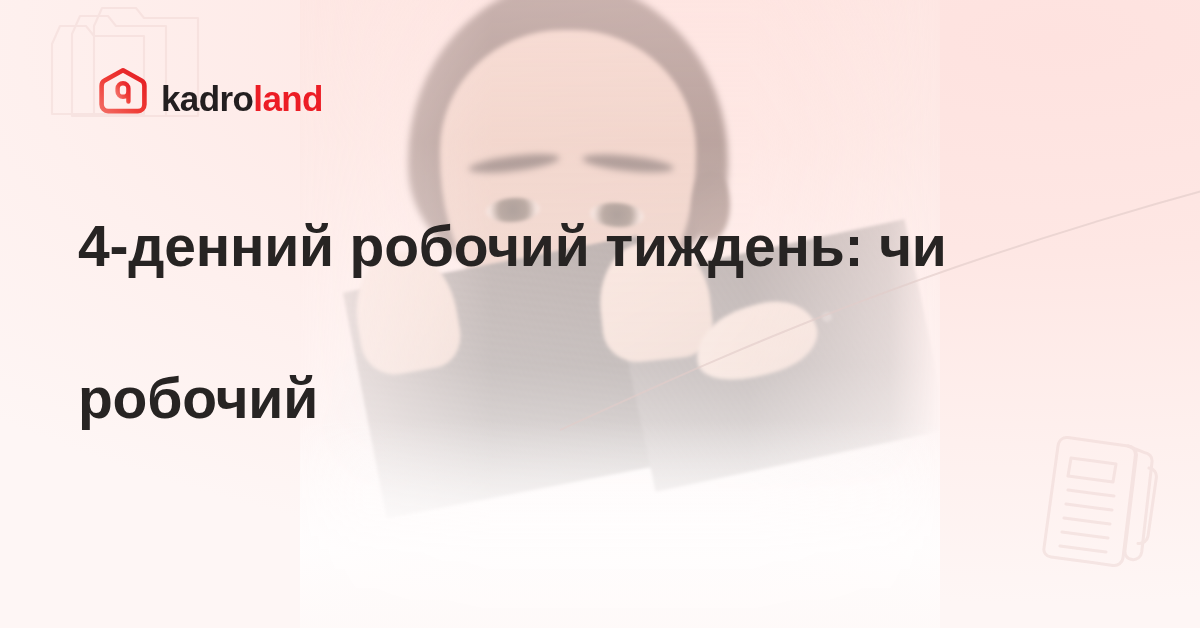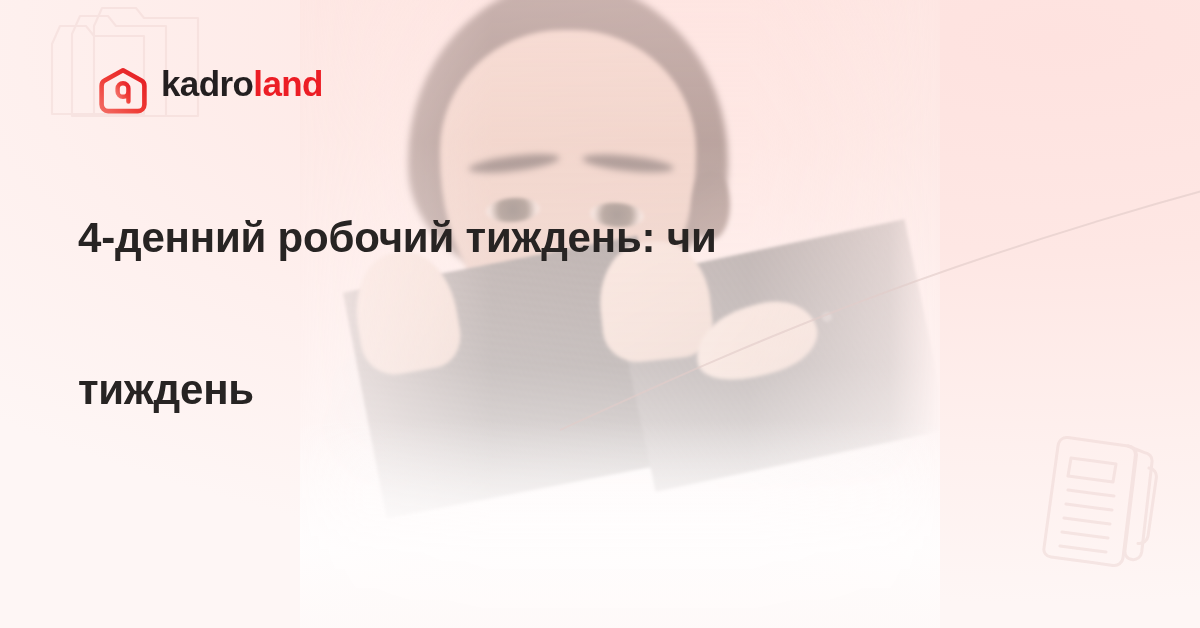--- a/index.html
+++ b/index.html
@@ -214,43 +214,43 @@
   }
   .wm-folders { left: 48px; top: 4px; width: 170px; height: 116px; }
   .wm-news { left: 1028px; top: 422px; width: 150px; height: 150px; opacity: .42; }
   .wm-curve { left: 560px; top: 180px; width: 660px; height: 260px; opacity: .65; }
 
   
   .logo {
     position: absolute;
     left: 98px; top: 66px;
     display: flex;
-    align-items: flex-start;
+    align-items: flex-end;
     gap: 13px;
   }
   .logo-mark { width: 50px; height: 50px; display: block; }
   .logo-text {
     font-size: 35px;
     font-weight: 700;
     letter-spacing: -0.6px;
     line-height: 1;
     white-space: nowrap;
   }
   .logo-text .t1 { color: #231f20; }
   .logo-text .t2 { color: #ec1d25; }
 
   
   .headline {
     position: absolute;
     left: 78px;
-    top: 200px;
+    top: 208px;
     width: 880px;
     margin: 0;
     color: #272423;
-    font-size: 42px;
+    font-size: 57px;
     font-weight: 700;
     line-height: 76px;
     letter-spacing: -0.2px;
   }
 </style>
 </head>
 <body>
 
 <div class="og-card">
 
@@ -324,16 +324,16 @@
       <path d="M30.4 35.6 L30.4 22.6 C30.4 19.6 28 17.2 25 17.2 C22 17.2 19.6 19.6 19.6 22.6 L19.6 25.4 C19.6 28.4 22 30.8 25 30.8 C28 30.8 30.4 28.4 30.4 25.4" fill="none" stroke="url(#gradInner)" stroke-width="4.4" stroke-linecap="round" stroke-linejoin="round"></path>
     </svg>
     <div class="logo-text">
       <span class="t1">kadro</span><span class="t2">land</span>
     </div>
   </div>
 
   <h1 class="headline">
     <span>4-денний робочий тиждень: чи</span><br>
     <br>
-    <span>тиждень</span>
+    <span>робочий</span>
   </h1>
 
 </div>
 
 </body></html>

